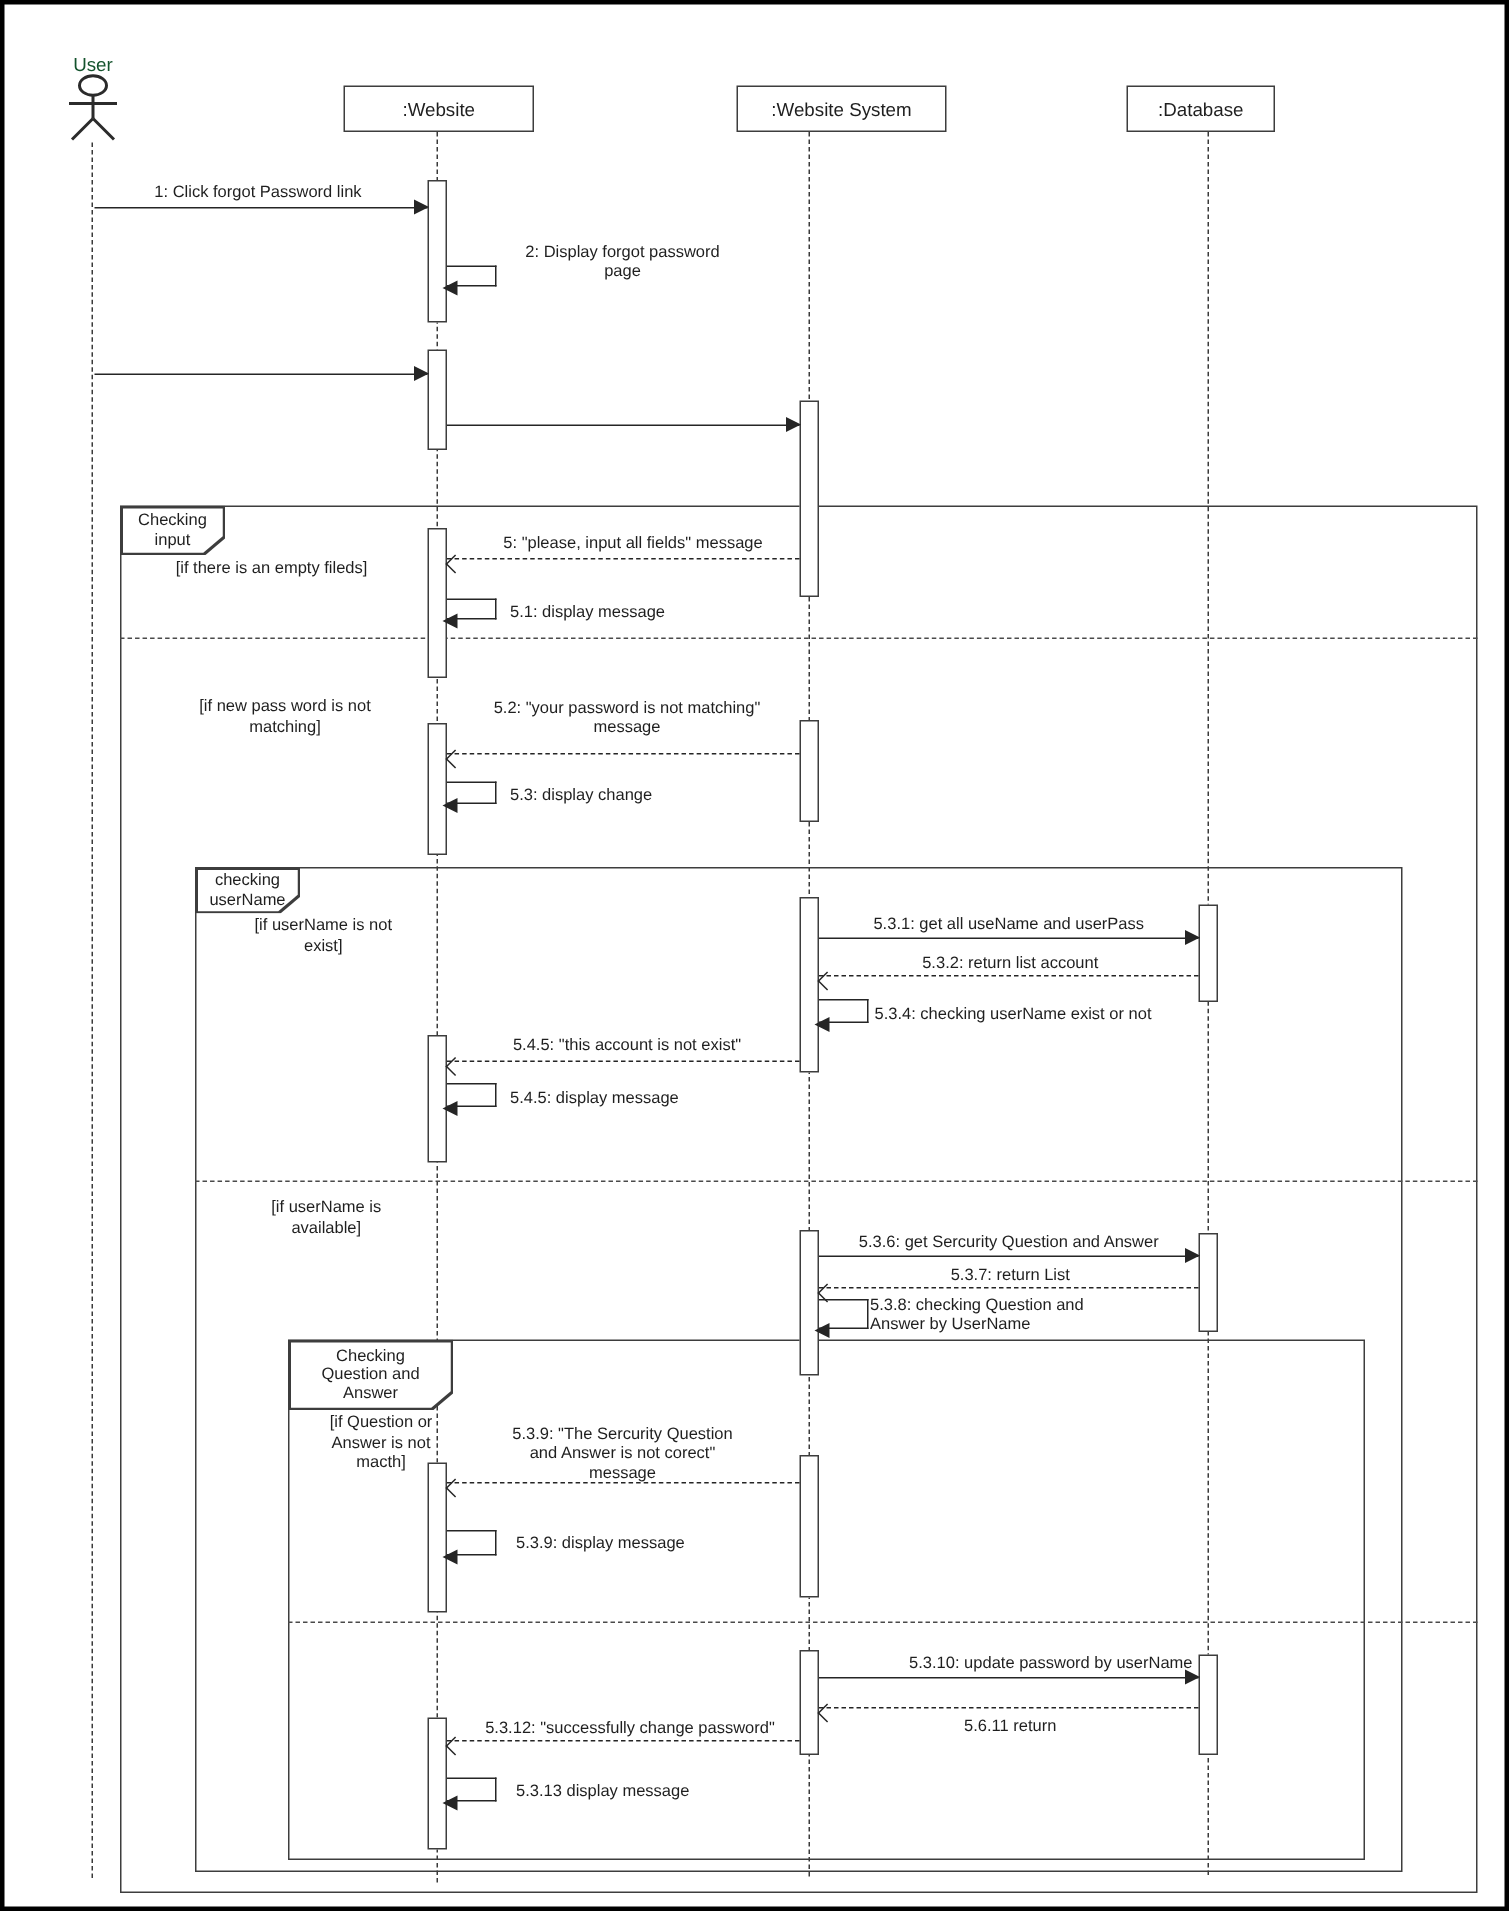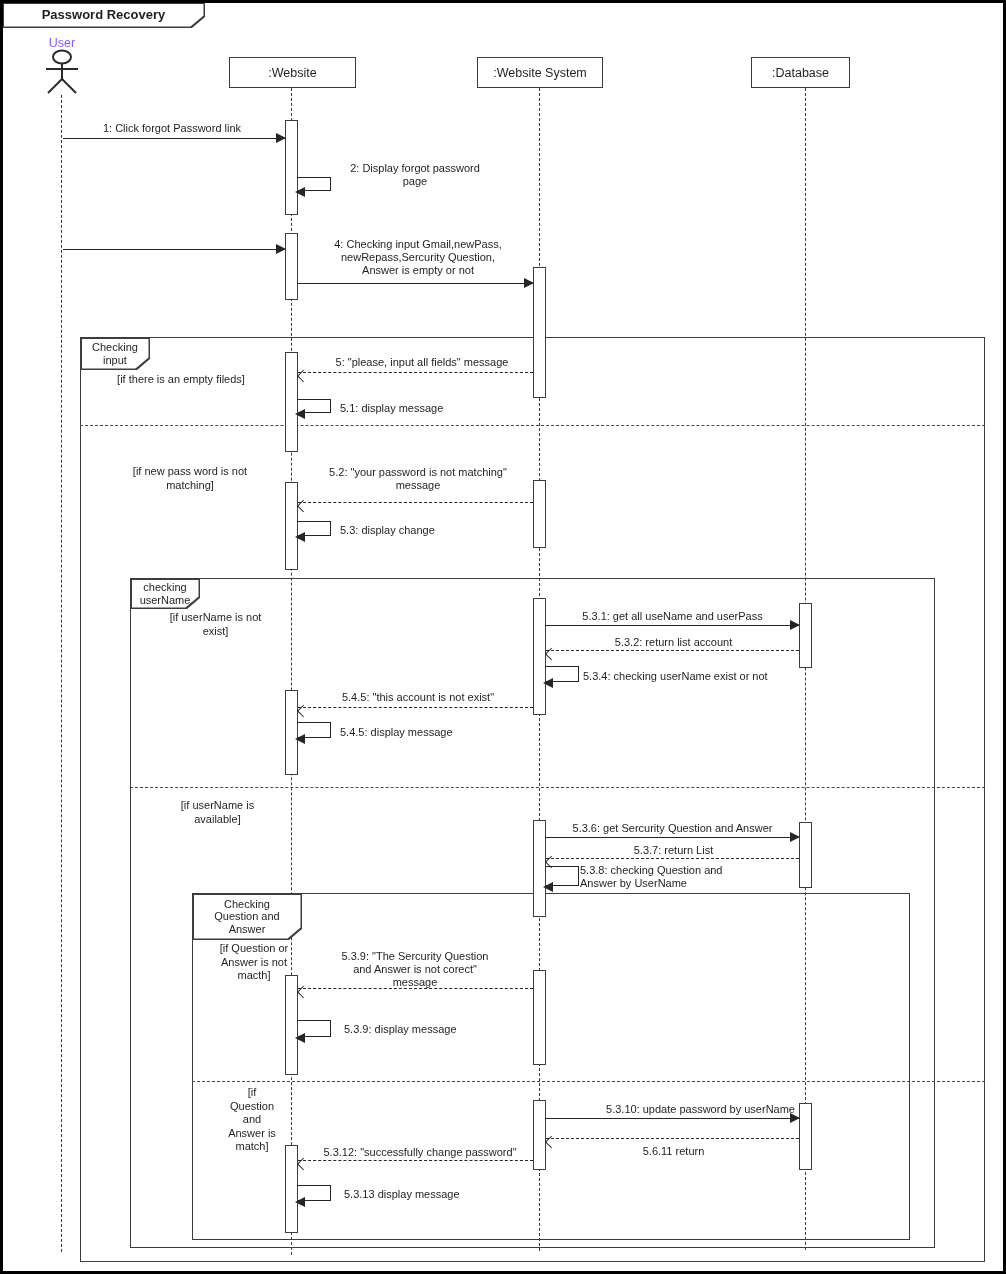--- a/index.html
+++ b/index.html
@@ -18,52 +18,48 @@
   .activation{position:absolute;width:13px;background:#fff;border:1.5px solid #3d3d3d;z-index:4;box-sizing:border-box;}
   .arrow{position:absolute;height:0;z-index:5;}
   .arrow.solid{border-top:1.8px solid #252525;}
   .arrow.solid::after{content:'';position:absolute;right:-1px;top:-6px;border-left:10px solid #252525;border-top:5px solid transparent;border-bottom:5px solid transparent;}
   .arrow.dashed{border-top:1.8px dashed #252525;}
   .arrow.dashed::after{content:'';position:absolute;left:-1px;top:-6px;width:8px;height:8px;border-left:1.8px solid #252525;border-bottom:1.8px solid #252525;transform:rotate(45deg);transform-origin:left bottom;}
   .selfmsg{position:absolute;border:1.8px solid #252525;border-left:none;z-index:5;box-sizing:border-box;}
   .selfmsg::after{content:'';position:absolute;left:-3px;bottom:-7px;border-right:10px solid #252525;border-top:5px solid transparent;border-bottom:5px solid transparent;}
   .msg-label{position:absolute;font-size:11px;line-height:13px;color:#1f1f1f;white-space:pre-line;z-index:6;}
   .msg-label.center{text-align:center;}
-  .actor-label{position:absolute;font-size:12.5px;color:#8b5cf6;text-align:center;z-index:3;}
+  .actor-label{position:absolute;font-size:12.5px;color:#14532d;text-align:center;z-index:3;}
   .actor-figure{position:absolute;z-index:3;}
 </style>
 </head>
 <body>
 
 <div id="canvas">
   <div class="outer-border"></div>
 
-  <div class="tab title-tab" style="left:2px;top:2px;width:203px;height:26px;">
-    <div class="tab-inner"></div>
-    <div class="tab-text">Password Recovery</div>
-  </div>
 
   <div class="actor-label" style="left:40px;top:36px;width:44px;">User</div>
   <div class="actor-figure" style="left:42px;top:49px;">
     <svg width="40" height="46" viewBox="0 0 40 46">
       <ellipse cx="20" cy="8" rx="9" ry="6.5" fill="none" stroke="#2b2b2b" stroke-width="2"></ellipse>
       <line x1="20" y1="14.5" x2="20" y2="30" stroke="#2b2b2b" stroke-width="2"></line>
       <line x1="4" y1="20" x2="36" y2="20" stroke="#2b2b2b" stroke-width="2"></line>
       <line x1="20" y1="30" x2="6" y2="44" stroke="#2b2b2b" stroke-width="2"></line>
       <line x1="20" y1="30" x2="34" y2="44" stroke="#2b2b2b" stroke-width="2"></line>
     </svg>
   </div>
 
   <div class="lifeline" style="left:61px;top:95px;height:1157px;"></div>
   <div class="lifeline" style="left:291px;top:88px;height:1167px;"></div>
   <div class="lifeline" style="left:539px;top:88px;height:1163px;"></div>
   <div class="lifeline" style="left:805px;top:88px;height:1162px;"></div>
 
   <div class="head" style="left:229px;top:57px;width:127px;">:Website</div>
-  <div class="head" style="left:477px;top:57px;width:126px;">:Website System</div>
+  <div class="head" style="left:491px;top:57px;width:140px;">:Website System</div>
   <div class="head" style="left:751px;top:57px;width:99px;">:Database</div>
 
   <div class="frame" style="left:80px;top:337px;width:905px;height:925px;"></div>
   <div class="tab" style="left:80px;top:337px;width:70px;height:33px;">
     <div class="tab-inner"></div>
     <div class="tab-text">Checking
 input</div>
   </div>
   <div class="divider" style="left:80px;top:425px;width:905px;"></div>
   <div class="guard" style="left:86px;top:373px;width:190px;">[if there is an empty fileds]</div>
@@ -86,25 +82,20 @@
   <div class="tab" style="left:192px;top:893px;width:110px;height:47px;">
     <div class="tab-inner"></div>
     <div class="tab-text">Checking
 Question and
 Answer</div>
   </div>
   <div class="divider" style="left:192px;top:1081px;width:793px;"></div>
   <div class="guard" style="left:194px;top:942px;width:120px;">[if Question or
 Answer is not
 macth]</div>
-  <div class="guard" style="left:202px;top:1086px;width:100px;">[if
-Question
-and
-Answer is
-match]</div>
 
   <div class="activation" style="left:285px;top:120px;height:95px;"></div>
   <div class="activation" style="left:285px;top:233px;height:67px;"></div>
   <div class="activation" style="left:285px;top:352px;height:100px;"></div>
   <div class="activation" style="left:285px;top:482px;height:88px;"></div>
   <div class="activation" style="left:285px;top:690px;height:85px;"></div>
   <div class="activation" style="left:285px;top:975px;height:100px;"></div>
   <div class="activation" style="left:285px;top:1145px;height:88px;"></div>
 
   <div class="activation" style="left:533px;top:267px;height:131px;"></div>
@@ -121,23 +112,20 @@
   <div class="arrow solid" style="left:63px;top:138px;width:222px;"></div>
   <div class="msg-label center" style="left:72px;top:122px;width:200px;">1: Click forgot Password link</div>
 
   <div class="selfmsg" style="left:298px;top:177px;width:33px;height:14px;"></div>
   <div class="msg-label center" style="left:330px;top:162px;width:170px;">2: Display forgot password
 page</div>
 
   <div class="arrow solid" style="left:63px;top:249px;width:222px;"></div>
 
   <div class="arrow solid" style="left:298px;top:283px;width:235px;"></div>
-  <div class="msg-label center" style="left:312px;top:238px;width:212px;">4: Checking input Gmail,newPass,
-newRepass,Sercurity Question,
-Answer is empty or not</div>
 
   <div class="arrow dashed" style="left:298px;top:372px;width:235px;"></div>
   <div class="msg-label center" style="left:302px;top:356px;width:240px;">5: "please, input all fields" message</div>
 
   <div class="selfmsg" style="left:298px;top:399px;width:33px;height:14px;"></div>
   <div class="msg-label" style="left:340px;top:402px;">5.1: display message</div>
 
   <div class="arrow dashed" style="left:298px;top:502px;width:235px;"></div>
   <div class="msg-label center" style="left:308px;top:466px;width:220px;">5.2: "your password is not matching"
 message</div>

